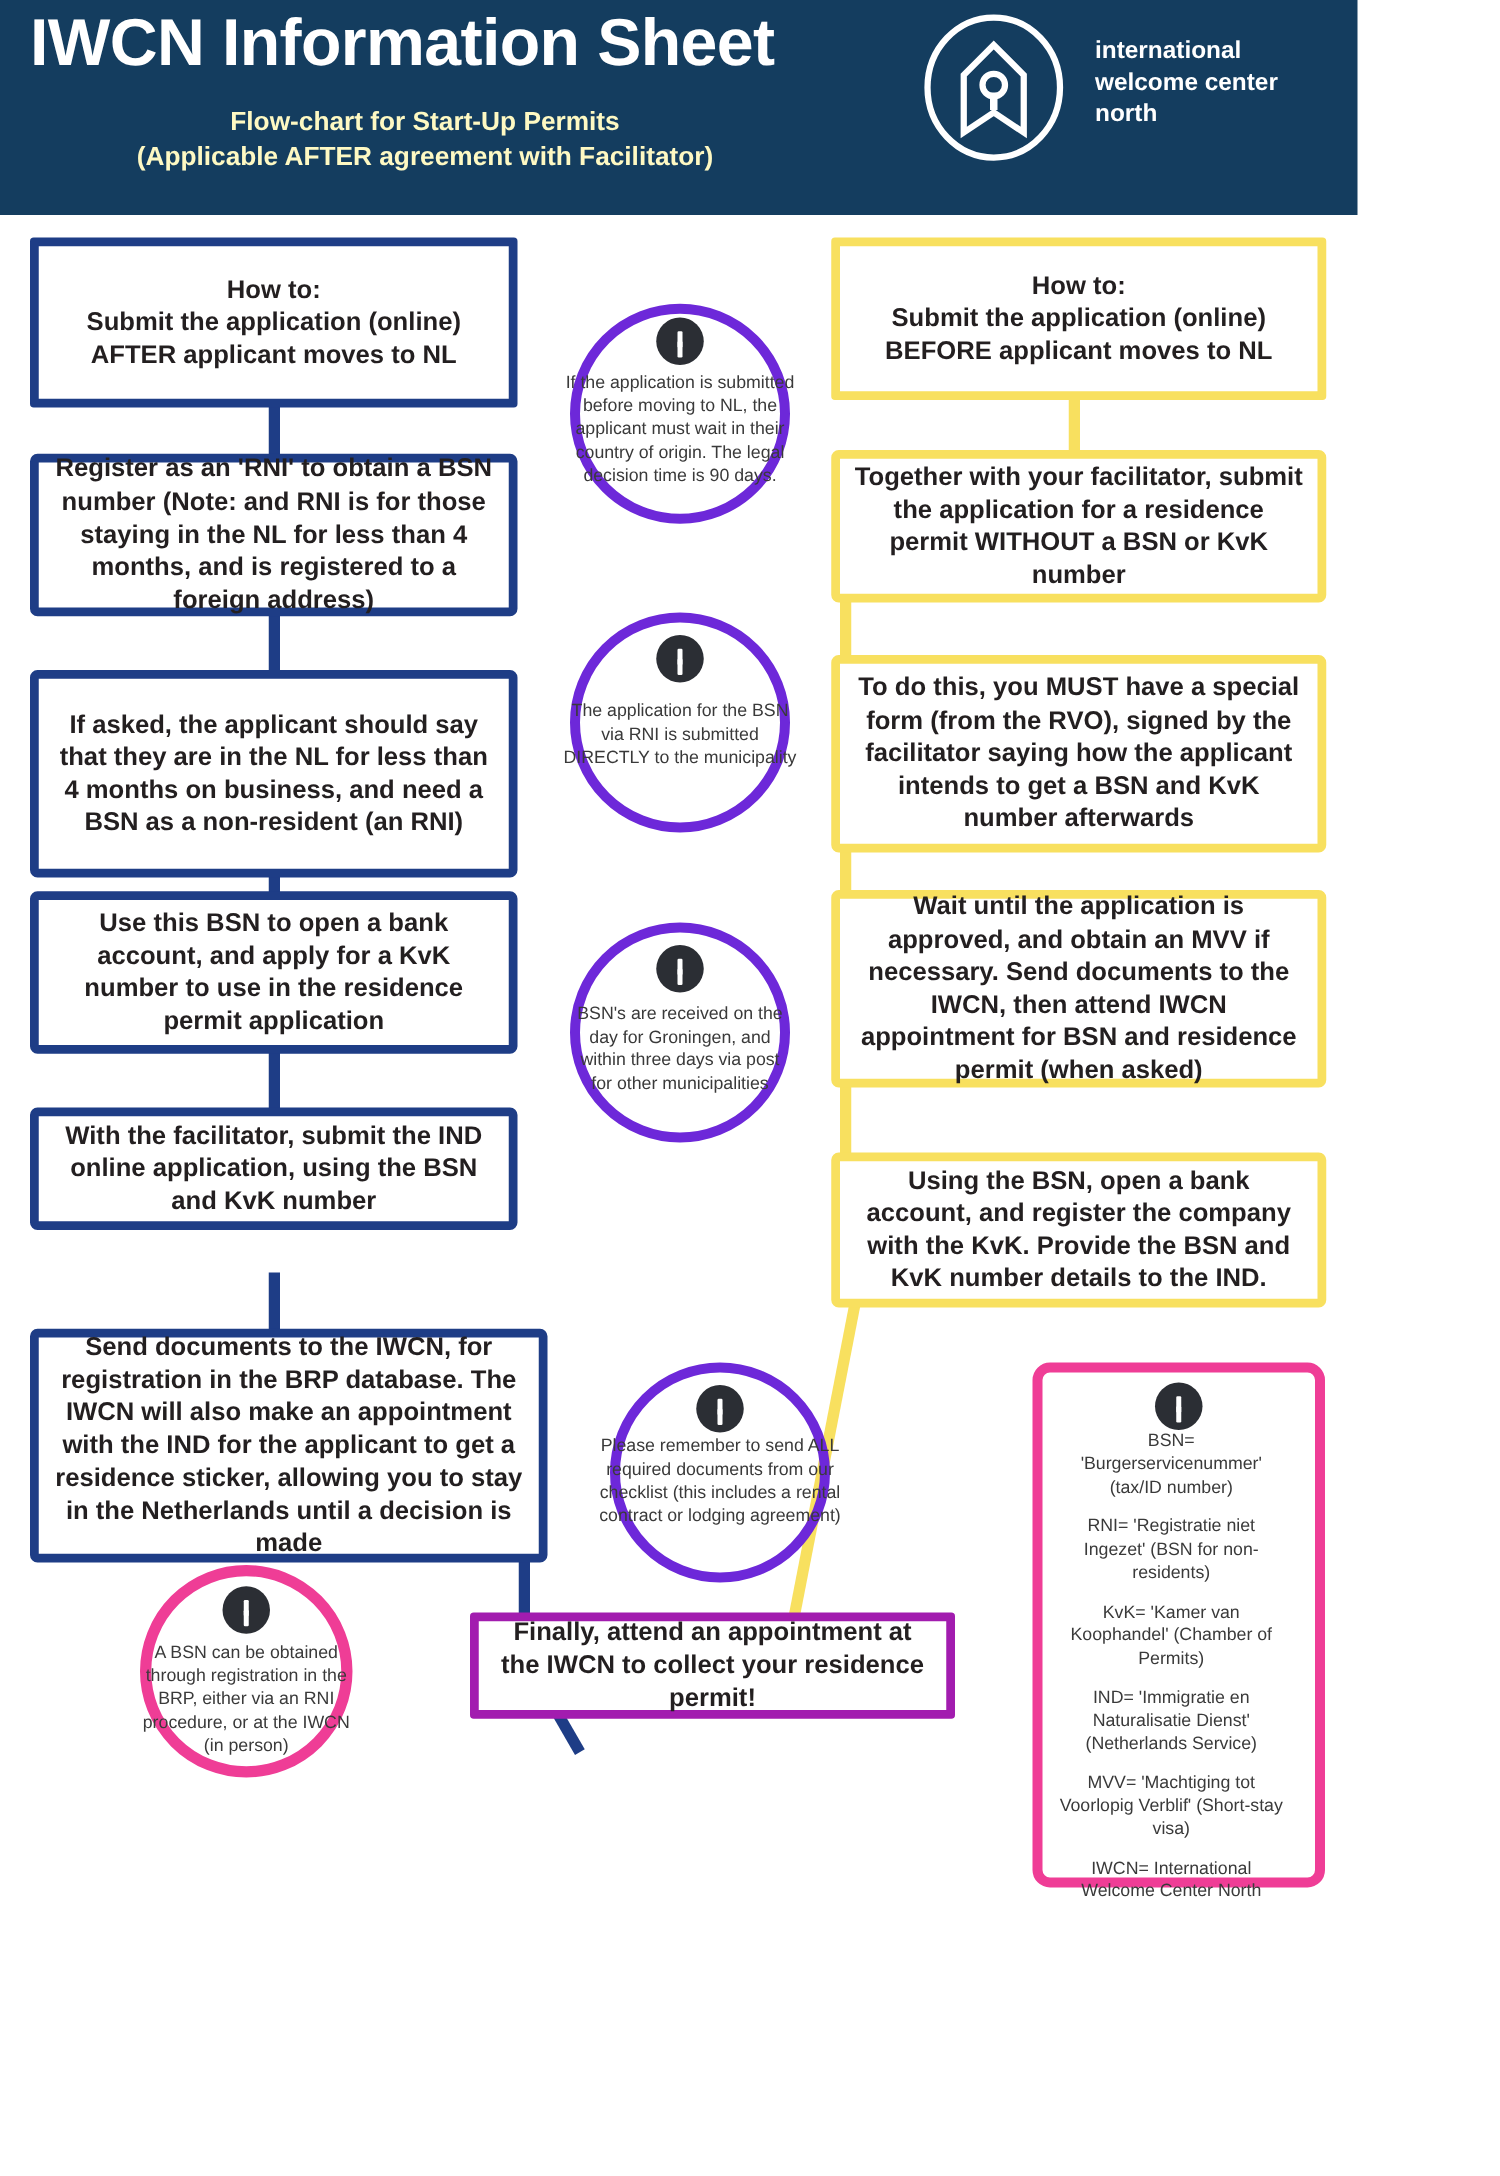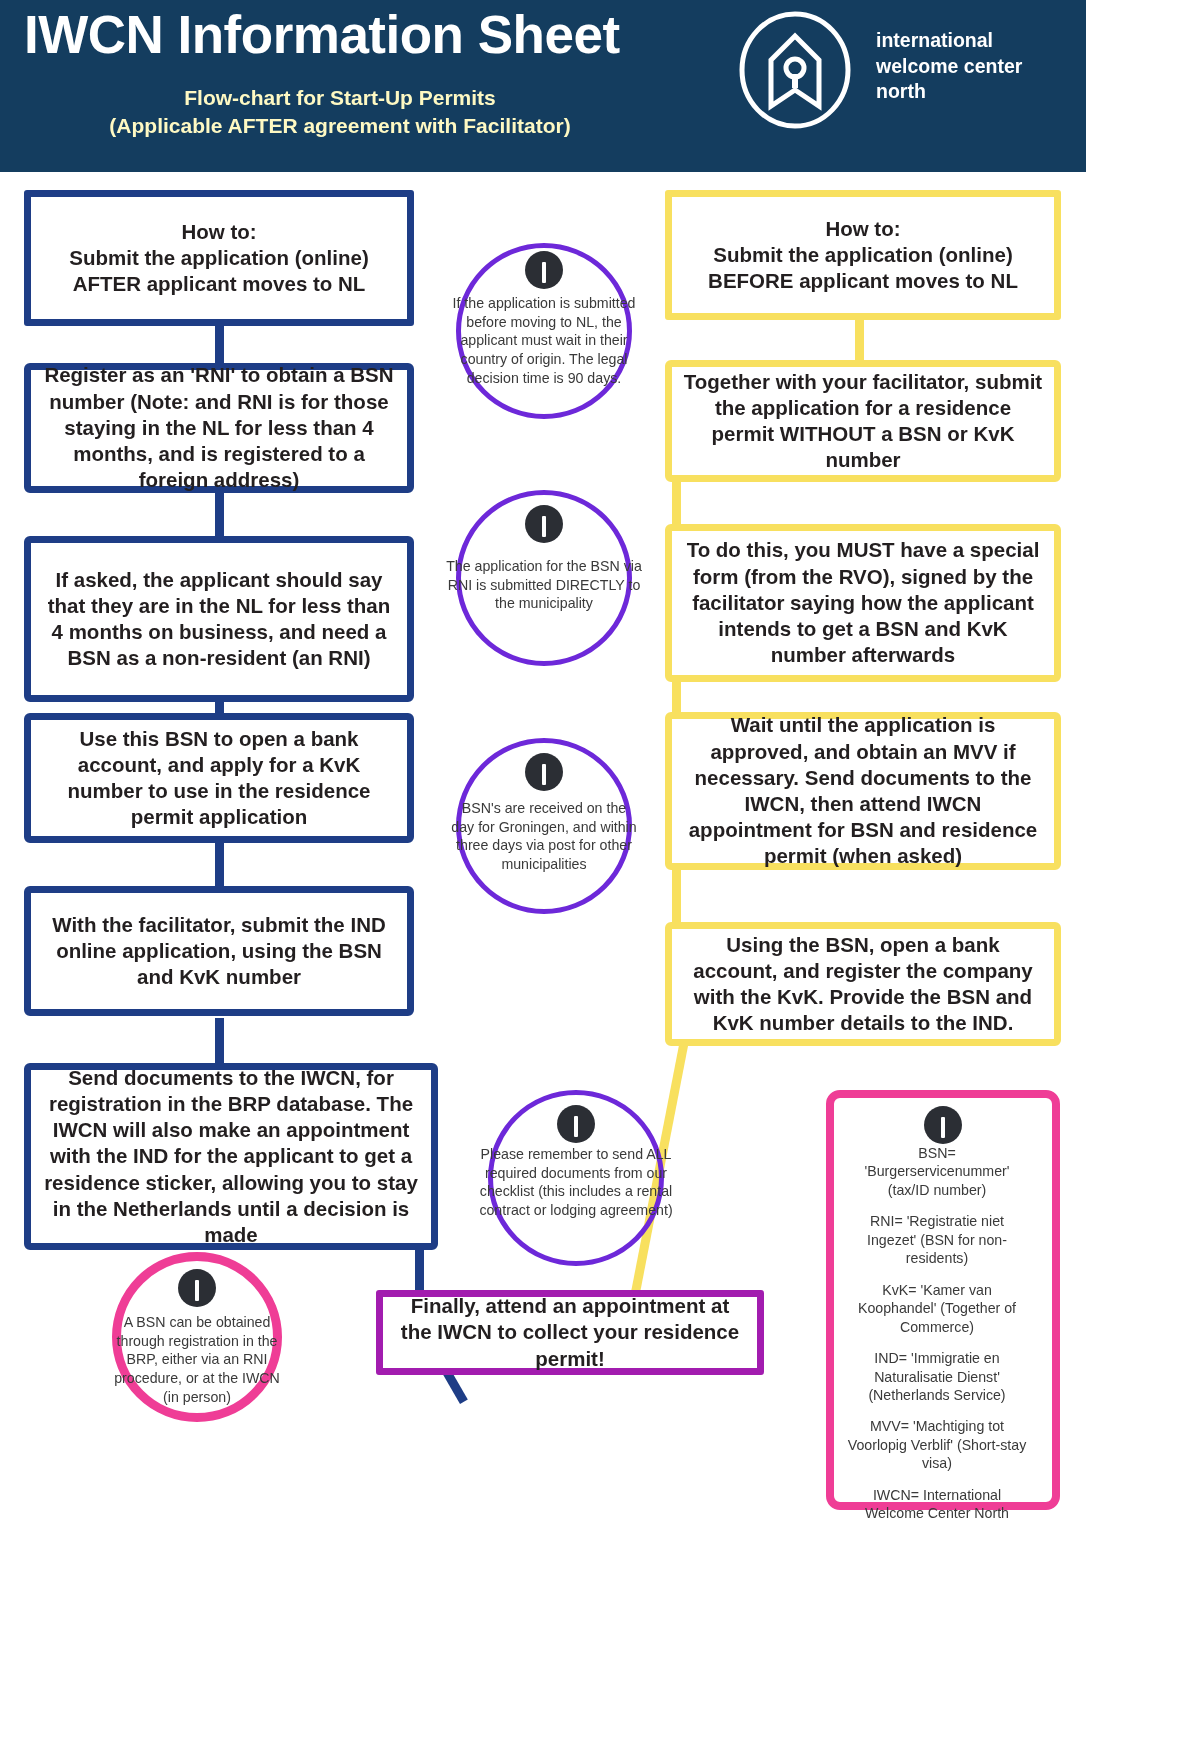--- a/index.html
+++ b/index.html
@@ -54,21 +54,21 @@
   .green { border: 7px solid #a21caf; }
   .blue.hdr, .yellow.hdr { border-radius: 3px; }
 
   
   .circ {
     position: absolute;
     border-radius: 50%;
     background: transparent;
     z-index: 6;
   }
-  .circ.red  { border: 5px solid #6d28d9; }
+  .circ.red  { border: 8px solid #6d28d9; }
   .circ.pink { border: 9px solid #ef3d96; }
   .circ .ntxt {
     position: absolute; left: 7%; width: 86%;
     text-align: center;
     font-size: 14.2px; font-weight: 400; color: #3a3a3a; line-height: 1.32;
   }
   .bang {
     position: absolute;
     width: 38px; height: 38px; border-radius: 50%;
     background: #2b2e34;
@@ -148,21 +148,21 @@
 </div>
 
 <div class="fbox blue" style="left:24px; top:536px; width:390px; height:166px;">
   <div class="txt">If asked, the applicant should say that they are in the NL for less than 4 months on business, and need a BSN as a non-resident (an RNI)</div>
 </div>
 
 <div class="fbox blue" style="left:24px; top:713px; width:390px; height:130px;">
   <div class="txt">Use this BSN to open a bank account, and apply for a KvK number to use in the residence permit application</div>
 </div>
 
-<div class="fbox blue" style="left:24px; top:886px; width:390px; height:130px;align-items:center;">
+<div class="fbox blue" style="left:24px; top:886px; width:390px; height:98px;align-items:center;">
   <div class="txt">With the facilitator, submit the IND online application, using the BSN and KvK number</div>
 </div>
 
 <div class="fbox blue" style="left:24px; top:1063px; width:414px; height:187px;">
   <div class="txt">Send documents to the IWCN, for registration in the BRP database. The IWCN will also make an appointment with the IND for the applicant to get a residence sticker, allowing you to stay in the Netherlands until a decision is made</div>
 </div>
 
 <div class="fbox yellow hdr" style="left:665px; top:190px; width:396px; height:130px;">
   <div class="txt" style="white-space:pre-line;">How to:
 Submit the application (online)
@@ -211,17 +211,17 @@
 </div>
 
 <div class="fbox green" style="left:376px; top:1290px; width:388px; height:85px; border-radius:3px;">
   <div class="txt">Finally, attend an appointment at the IWCN to collect your residence permit!</div>
 </div>
 
 <div id="legend">
   <div class="bang" style="left:50%; top:8px; transform:translateX(-50%);"></div>
   <div class="entry">BSN= 'Burgerservicenummer' (tax/ID number)</div>
   <div class="entry">RNI= 'Registratie niet Ingezet' (BSN for non-residents)</div>
-  <div class="entry">KvK= 'Kamer van Koophandel' (Together of Commerce)</div>
+  <div class="entry">KvK= 'Kamer van Koophandel' (Chamber of Permits)</div>
   <div class="entry">IND= 'Immigratie en Naturalisatie Dienst' (Netherlands Service)</div>
   <div class="entry">MVV= 'Machtiging tot Voorlopig Verblif' (Short-stay visa)</div>
   <div class="entry">IWCN= International Welcome Center North</div>
 </div>
 
 </body></html>

